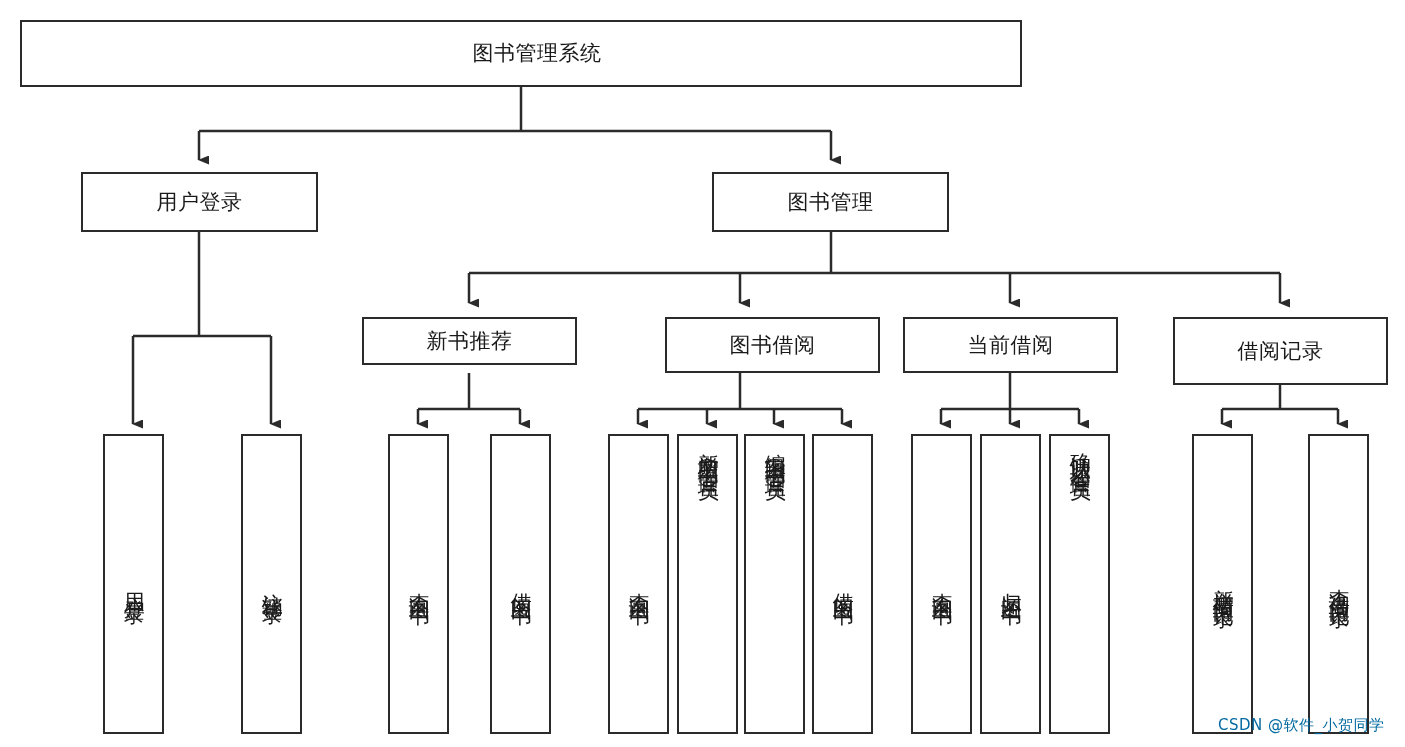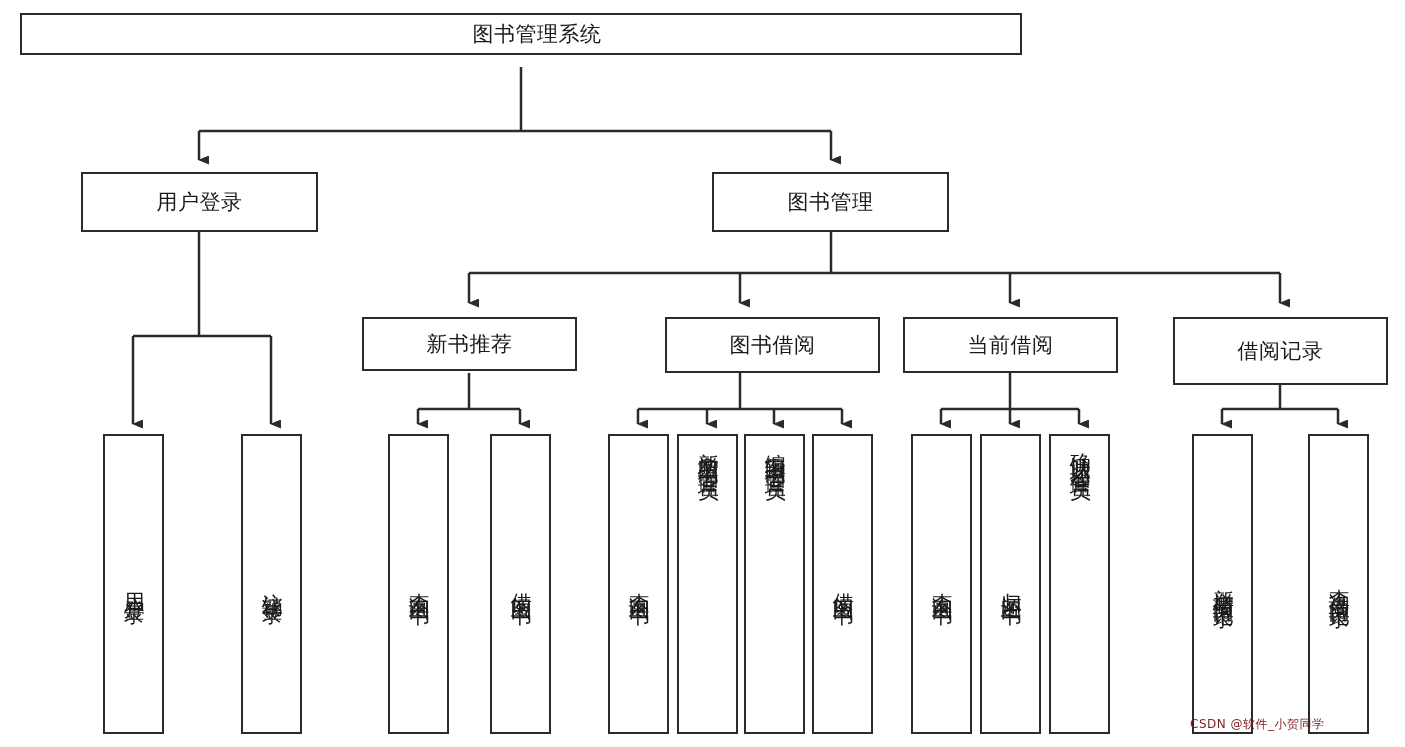--- a/index.html
+++ b/index.html
@@ -56,26 +56,27 @@
     max-height:100%;
   }
   .node.vert.mid{
     align-items:center;
   }
   .node.vert.top{
     align-items:flex-start;
   }
   .watermark{
     position:absolute;
-    font-size:12px;
-    color:#7f1d1d;
+    font-size:15px;
+    color:#0369a1;
     letter-spacing:0.5px;
     white-space:nowrap;
     z-index:3;
     pointer-events:none;
+    margin-left:28px;
   }
 </style>
 </head>
 <body>
 
 <div id="canvas">
 
   <svg id="edges" viewBox="0 0 1405 747" xmlns="http://www.w3.org/2000/svg">
     <defs>
       <marker id="arw" markerWidth="9" markerHeight="11" refX="4.5" refY="10" orient="auto" markerUnits="userSpaceOnUse">
@@ -119,32 +120,32 @@
       <path d="M1010,409 L1010,424" marker-end="url(#arw)"></path>
       <path d="M1079,409 L1079,424" marker-end="url(#arw)"></path>
 
       <path d="M1280,373 L1280,409"></path>
       <path d="M1222,409 L1338,409"></path>
       <path d="M1222,409 L1222,424" marker-end="url(#arw)"></path>
       <path d="M1338,409 L1338,424" marker-end="url(#arw)"></path>
     </g>
   </svg>
 
-  <div class="node" style="left:20px; top:13px; width:1002px; height:42px;padding-left:32px;">
+  <div class="node" style="left:20px; top:20px; width:1002px; height:67px;padding-left:32px;">
     <span class="lbl">图书管理系统</span>
   </div>
 
   <div class="node" style="left:81px; top:172px; width:237px; height:60px;">
     <span class="lbl">用户登录</span>
   </div>
   <div class="node" style="left:712px; top:172px; width:237px; height:60px;">
     <span class="lbl">图书管理</span>
   </div>
 
-  <div class="node" style="left:362px; top:317px; width:215px; height:54px;">
+  <div class="node" style="left:362px; top:317px; width:215px; height:48px;">
     <span class="lbl">新书推荐</span>
   </div>
   <div class="node" style="left:633px; top:317px; width:215px; height:56px;margin-left:32px;">
     <span class="lbl">图书借阅</span>
   </div>
   <div class="node" style="left:903px; top:317px; width:215px; height:56px;">
     <span class="lbl">当前借阅</span>
   </div>
   <div class="node" style="left:1173px; top:317px; width:215px; height:68px;">
     <span class="lbl">借阅记录</span>

